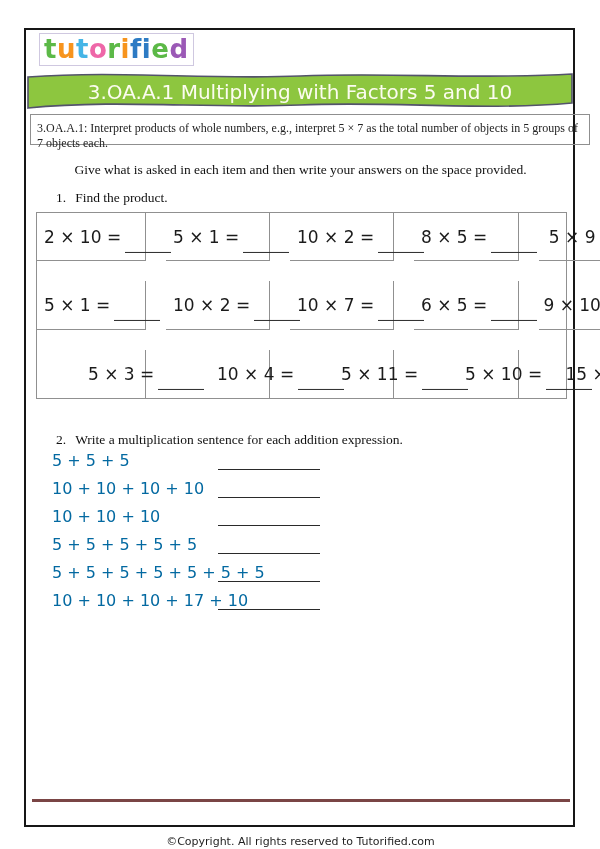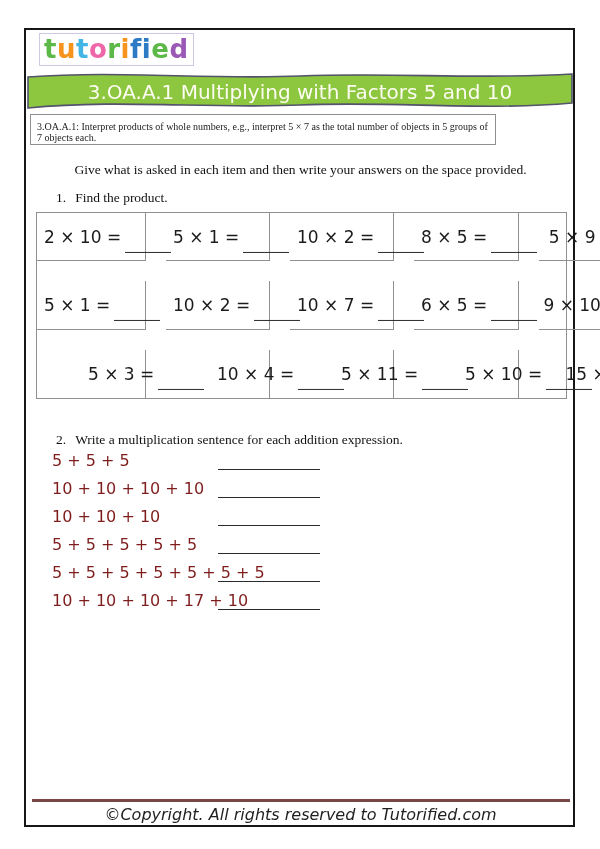--- a/index.html
+++ b/index.html
@@ -17,22 +17,22 @@
 
   
   .ribbon-wrap{position:absolute;left:26px;top:67px;width:548px;height:47px;}
   .ribbon-wrap svg{display:block;width:100%;height:100%;}
   .ribbon-title{position:absolute;left:0;top:0;width:100%;height:100%;display:flex;
                 align-items:center;justify-content:center;
                 font-family:"DejaVu Sans", sans-serif;font-size:20px;color:#fcfcf0;
                 padding-top:2px;box-sizing:border-box;}
 
   
-  .std-box{position:absolute;left:30px;top:114px;width:466px;height:31px;box-sizing:border-box;
-           border:1px solid #8f8f8f;padding:6px 6px 0 6px;font-size:10px;color:#222;}
+  .std-box{position:absolute;left:30px;top:114px;width:560px;height:31px;box-sizing:border-box;
+           border:1px solid #8f8f8f;padding:6px 6px 0 6px;font-size:12px;color:#222;}
 
   
   .instruction{position:absolute;left:24px;top:162px;width:553px;text-align:center;
                font-size:13.5px;color:#111;}
 
   
   .sec-header{position:absolute;font-size:13.5px;color:#111;}
   .sec-header .num{margin-right:9px;}
   #sec1-header{left:56px;top:190px;}
   #sec2-header{left:56px;top:432px;}
@@ -47,28 +47,28 @@
              border-bottom:1px solid #909090;}
   .prod-cell.last-col{border-right:none;justify-content:center;}
   .prod-cell.last-row{border-bottom:none;margin-left:44px;}
   .blank{display:inline-block;width:46px;height:1.15em;flex-shrink:0;margin-left:4px;
          margin-right:-16px;border-bottom:1.6px solid #2a2a2a;transform:translateY(0.35em);}
   .prod-cell.last-col .blank{width:52px;margin-right:-26px;}
 
   
   .expr-list{position:absolute;left:52px;top:451px;width:480px;}
   .expr-row{position:relative;height:28px;}
-  .expr-text{font-family:"DejaVu Sans", sans-serif;font-size:16px;color:#7f1d1d;white-space:nowrap;}
+  .expr-text{font-family:"DejaVu Sans", sans-serif;font-size:16px;color:#0369a1;white-space:nowrap;}
   .blank2{position:absolute;left:166px;top:18px;width:102px;border-bottom:1.3px solid #2a2a2a;}
 
   
   .footer-line{position:absolute;left:32px;top:799px;width:538px;height:3px;
                background:var(--footer-line,#7a4545);}
-  .footer-text{position:absolute;left:24px;top:805px;width:553px;text-align:center;
-               font-family:"DejaVu Sans", sans-serif;font-style:italic;font-size:16px;color:#1f1f1f;}
+  .footer-text{position:absolute;left:24px;top:835px;width:553px;text-align:center;
+               font-family:"DejaVu Sans", sans-serif;font-size:11px;color:#1f1f1f;}
 </style>
 </head>
 <body>
 
 <div class="canvas">
 
   <div class="page-frame"></div>
 
   <div class="logo">
     <span style="color: rgb(92, 185, 71);">t</span><span style="color: rgb(247, 148, 29);">u</span><span style="color: rgb(69, 181, 230);">t</span><span style="color: rgb(238, 103, 168);">o</span><span style="color: rgb(92, 185, 71);">r</span><span style="color: rgb(247, 148, 29);">i</span><span style="color: rgb(45, 123, 196);">f</span><span style="color: rgb(45, 123, 196);">i</span><span style="color: rgb(92, 185, 71);">e</span><span style="color: rgb(155, 89, 182);">d</span>

